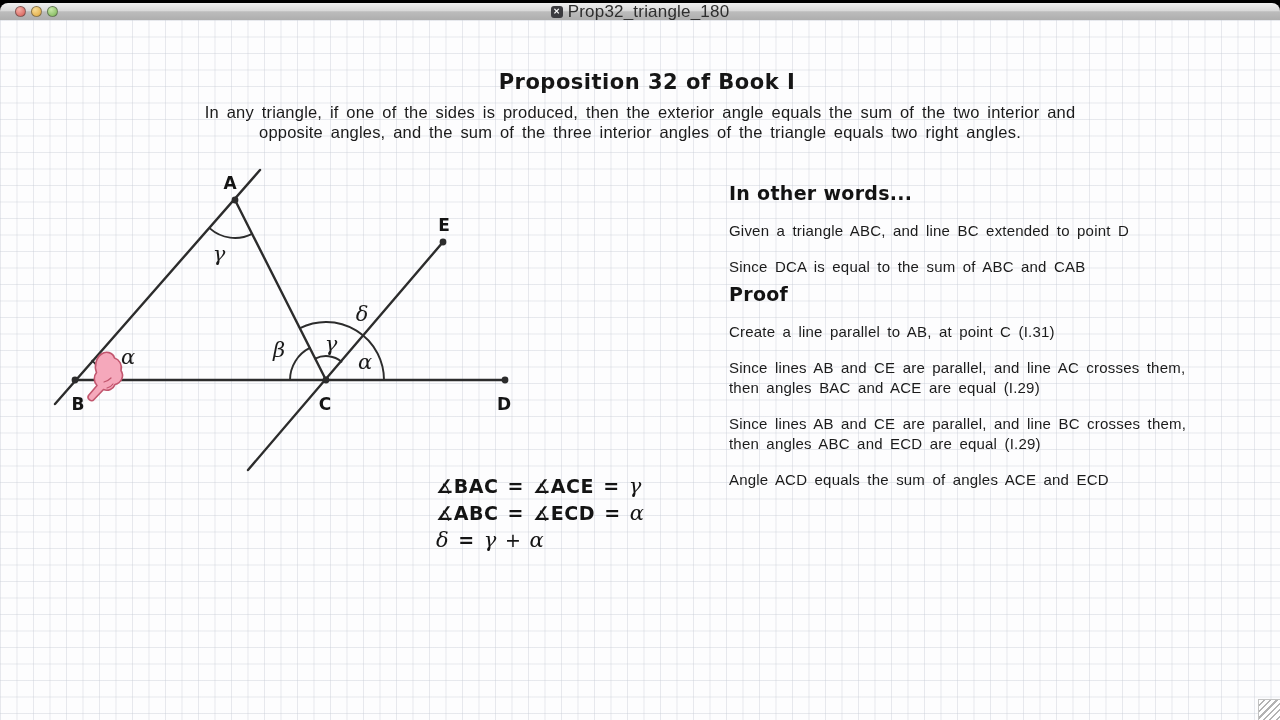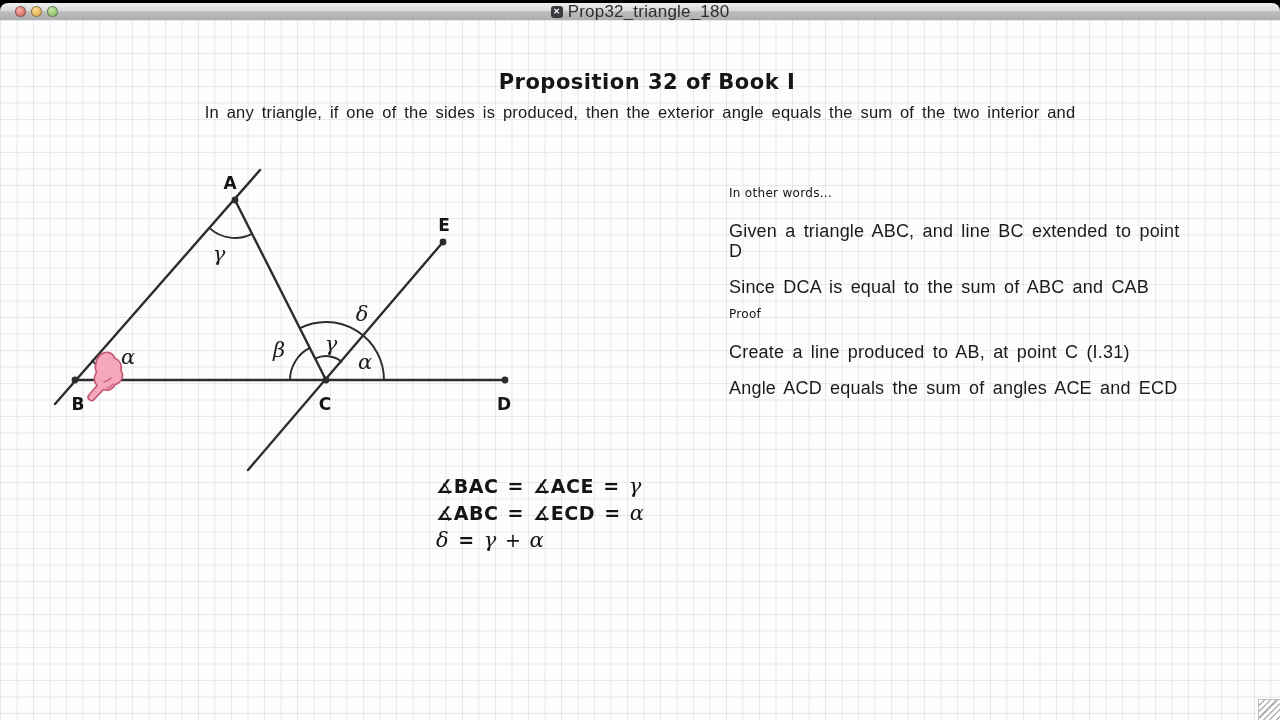--- a/index.html
+++ b/index.html
@@ -32,24 +32,24 @@
     background-size:16.5px 16.5px;
   }
 
   .page-title{position:absolute;left:0;top:50px;width:1280px;text-align:center;
     font-family:"DejaVu Sans",sans-serif;font-weight:bold;font-size:21px;color:#161616;letter-spacing:.5px;margin-left:7px;}
   .subtitle{position:absolute;left:0;top:82px;width:1280px;text-align:center;
     font-size:16.5px;line-height:20px;color:#1b1b1b;word-spacing:3px;letter-spacing:.2px;}
 
   
   .rightcol{position:absolute;left:729px;top:161px;width:468px;color:#1b1b1b;}
-  .rightcol h2{margin:0 0 8px 0;font-family:"DejaVu Sans",sans-serif;font-weight:normal;
-    font-size:12px;line-height:24px;color:#131313;letter-spacing:.3px;}
+  .rightcol h2{margin:0 0 8px 0;font-family:"DejaVu Sans",sans-serif;font-weight:bold;
+    font-size:19px;line-height:24px;color:#131313;letter-spacing:.3px;}
   .rightcol h2.proof{}
-  .rightcol p{margin:16px 0 5px 0;font-size:18px;line-height:20px;word-spacing:3px;letter-spacing:.2px;}
+  .rightcol p{margin:16px 0 5px 0;font-size:15px;line-height:20px;word-spacing:3px;letter-spacing:.2px;}
 
   
   .equations{position:absolute;left:436px;top:454px;}
   .eq-row{display:flex;align-items:baseline;height:27px;
     font-family:"DejaVu Sans",sans-serif;font-weight:bold;font-size:19px;color:#141414;letter-spacing:.6px;}
   .eq-row .eqs{margin:0 9px;}
   .eq-row .plus{margin:0 8px;font-weight:normal;}
   .greek{font-family:"DejaVu Serif",serif;font-style:italic;font-weight:normal;font-size:21px;}
 
   
@@ -80,20 +80,21 @@
       <div class="doc-icon">✕</div>
       <div class="win-title">Prop32_triangle_180</div>
     </div>
   </div>
 
   <div class="content">
 
     <div class="page-title">Proposition 32 of Book I</div>
     <div class="subtitle">
       <div>In any triangle, if one of the sides is produced, then the exterior angle equals the sum of the two interior and</div>
+      <div>opposite angles, and the sum of the three interior angles of the triangle equals two right angles.</div>
     </div>
 
     <svg class="diagram" width="1280" height="700" viewBox="0 20 1280 700">
 
       <path class="stroke" d="M55,404 L260,170"></path>
       <path class="stroke" d="M75,380 L505,380"></path>
       <path class="stroke" d="M235,200 L326,380"></path>
       <path class="stroke" d="M248,470 L443,242"></path>
 
       <path class="arc" d="M209.8,228.4 A38,38 0 0 0 252.1,233.9"></path>
@@ -162,19 +163,21 @@
         <span class="plus">+</span>
         <span class="greek">α</span>
       </div>
     </div>
 
     <div class="rightcol">
       <h2>In other words...</h2>
       <p>Given a triangle ABC, and line BC extended to point D</p>
       <p>Since DCA is equal to the sum of ABC and CAB</p>
       <h2 class="proof">Proof</h2>
-      <p>Create a line produced to AB, at point C (I.31)</p>
+      <p>Create a line parallel to AB, at point C (I.31)</p>
+      <p>Since lines AB and CE are parallel, and line AC crosses them, then angles BAC and ACE are equal (I.29)</p>
+      <p>Since lines AB and CE are parallel, and line BC crosses them, then angles ABC and ECD are equal (I.29)</p>
       <p>Angle ACD equals the sum of angles ACE and ECD</p>
     </div>
 
     <div class="grip"></div>
   </div>
 </div>
 
 </body></html>

